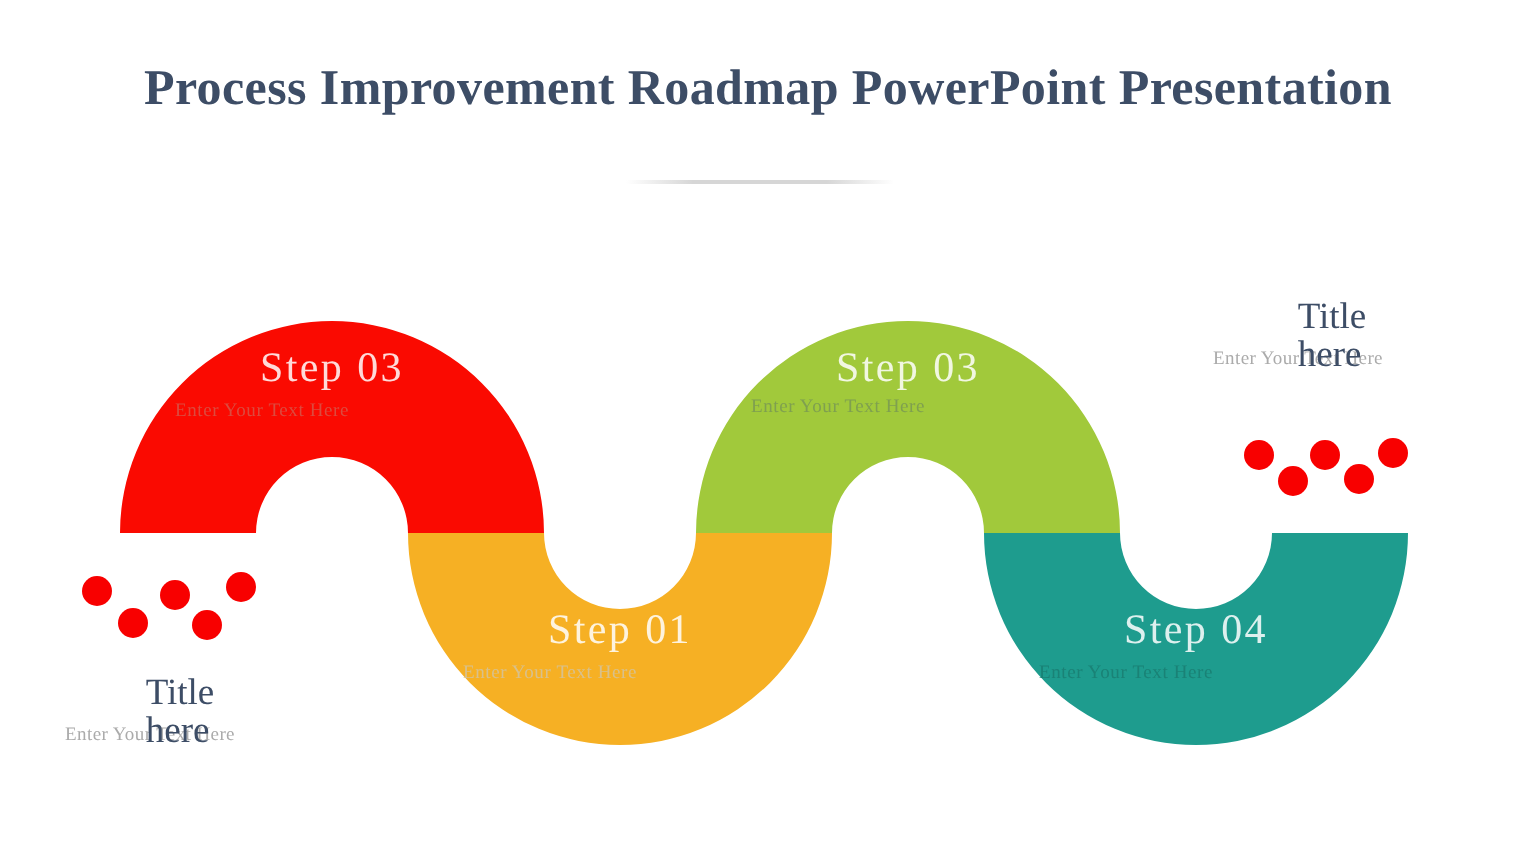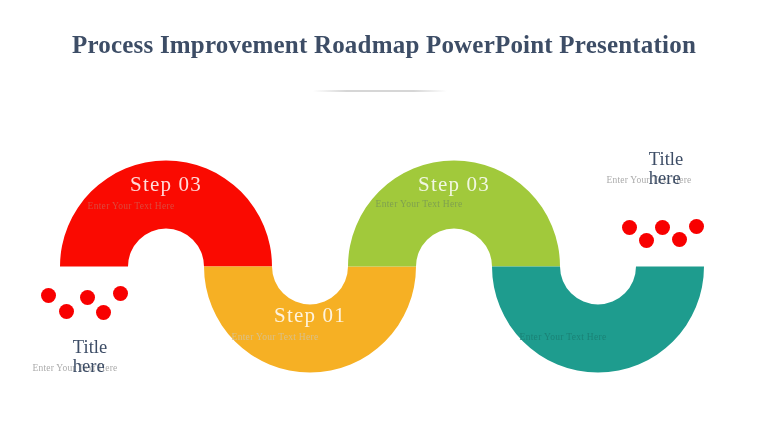--- a/index.html
+++ b/index.html
@@ -58,20 +58,21 @@
 
   <div class="step-label" style="left:166px;top:184px">Step 03</div>
   <div class="step-sub" style="left: 131px; top: 206px; color: rgb(220, 74, 62);">Enter Your Text Here</div>
 
   <div class="step-label" style="left:310px;top:315px">Step 01</div>
   <div class="step-sub" style="left: 275px; top: 337px; color: rgb(217, 192, 139);">Enter Your Text Here</div>
 
   <div class="step-label" style="left:454px;top:184px">Step 03</div>
   <div class="step-sub" style="left: 419px; top: 204px; color: rgb(127, 160, 79);">Enter Your Text Here</div>
 
+  <div class="step-label" style="left:598px;top:315px">Step 04</div>
   <div class="step-sub" style="left: 563px; top: 337px; color: rgb(26, 130, 118);">Enter Your Text Here</div>
 
   <div class="hint" style="left:75px;top:368px">Enter Your Text Here</div>
   <div class="ph-title" style="left:90px;top:357px">Title
 here</div>
 
   <div class="hint" style="left:649px;top:180px">Enter Your Text Here</div>
   <div class="ph-title" style="left:666px;top:169px">Title
 here</div>
 

